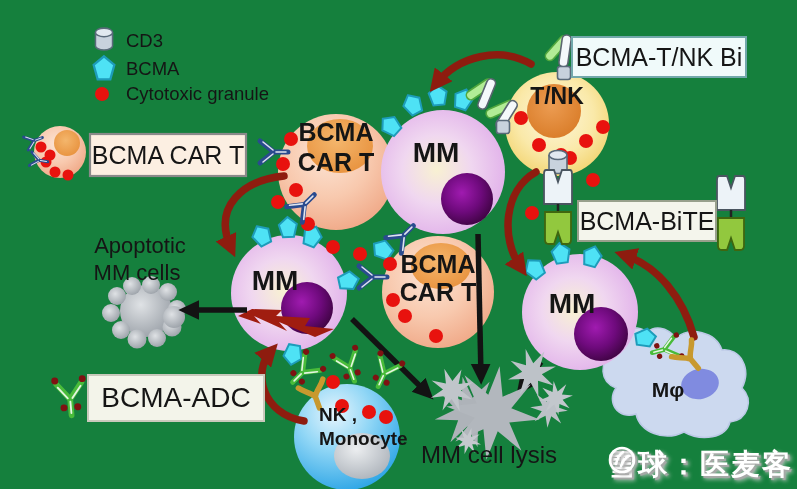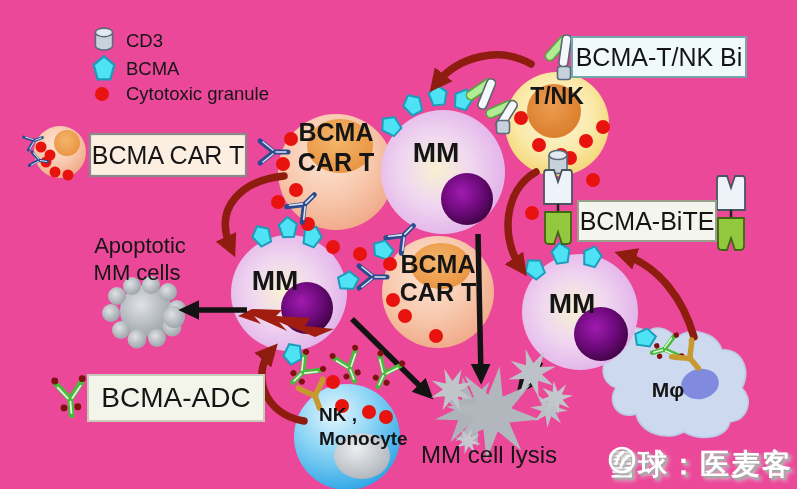--- a/index.html
+++ b/index.html
@@ -1,16 +1,16 @@
 <!DOCTYPE html>
 <html><head>
 <meta charset="utf-8">
 <style>
   html,body{margin:0;padding:0;background:#fff;}
-  #fig{position:relative;width:797px;height:489px;background:#ec4899;overflow:hidden;
+  #fig{position:relative;width:797px;height:489px;background:#15803d;overflow:hidden;
        font-family:"Liberation Sans",sans-serif;}
   #fig svg{position:absolute;left:0;top:0;}
   svg text{font-family:"Liberation Sans",sans-serif;fill:#151515;}
   .watermark{position:absolute;right:4px;bottom:4px;display:flex;align-items:center;gap:9px;}
   .wm-logo{filter:drop-shadow(2px 2px 1px #b0b0b0);}
   .wm-text{font-weight:bold;font-size:29px;letter-spacing:2px;color:#ffffff;
            text-shadow:2px 2px 1px #a8a8a8, 3px 3px 4px #d0d0d0;}
 </style>
 </head>
 <body>

